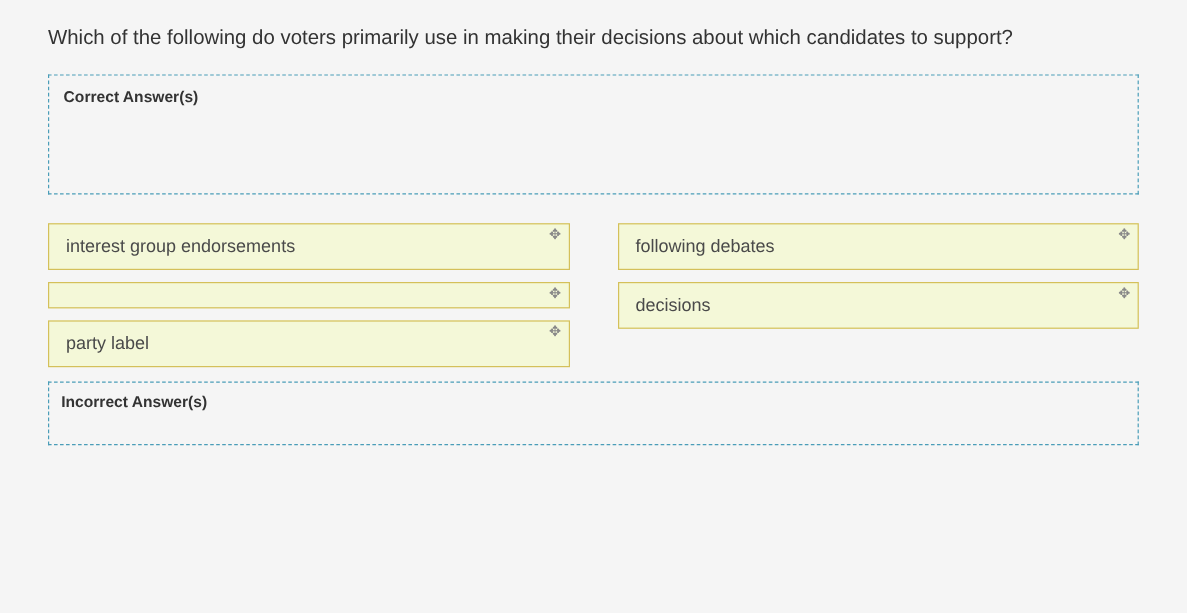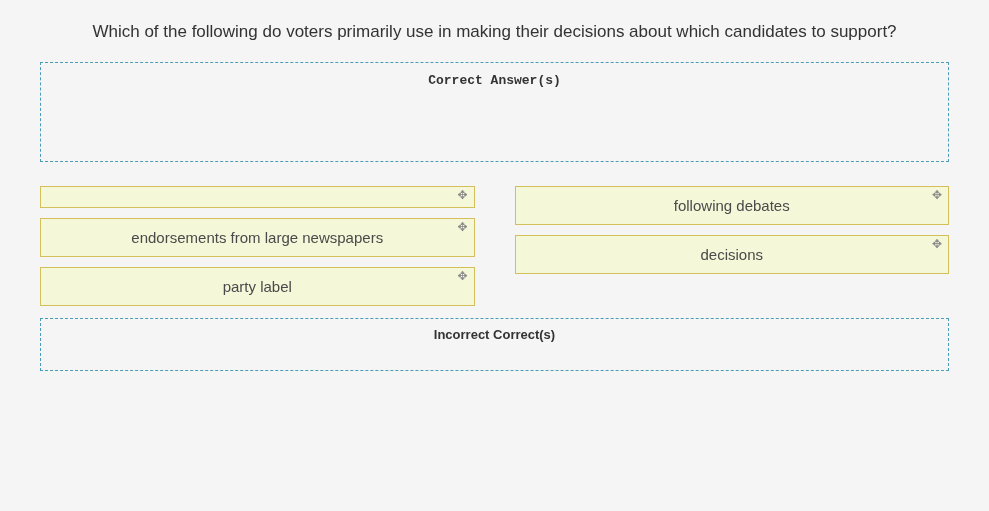--- a/index.html
+++ b/index.html
@@ -1,40 +1,38 @@
 <!DOCTYPE html>
 <html><head>
   <meta charset="utf-8">
   <style>
     * {
       margin: 0;
       padding: 0;
       box-sizing: border-box;
-      text-align: center;
     }
     body {
       font-family: Arial, Helvetica, sans-serif;
       background: #f5f5f5;
       padding: 20px 40px;
       width: 989px;
       height: 511px;
     }
     .question {
       font-size: 17px;
       color: #333;
       margin-bottom: 18px;
       line-height: 1.4;
     }
     .dropzone {
       border: 1.5px dashed #4a9db8;
       margin-bottom: 24px;
       padding: 10px 12px;
       min-height: 100px;
       position: relative;
-      font-family: Liberation Mono, monospace;
     }
     .dropzone-small {
       border: 1.5px dashed #4a9db8;
       padding: 8px 10px 24px 10px;
       margin-top: 12px;
     }
     .dropzone-label {
       font-size: 13px;
       font-weight: bold;
       color: #333;
@@ -77,37 +75,37 @@
 <div class="question">Which of the following do voters primarily use in making their decisions about which candidates to support?</div>
 
 <div class="dropzone">
   <div class="dropzone-label">Correct Answer(s)</div>
 </div>
 
 <div class="options-area">
   <div class="col">
     <div class="option-tile">
       <span class="move-handle">✥</span>
+      <span>interest group endorsements</span>
     </div>
     <div class="option-tile">
       <span class="move-handle">✥</span>
-      <span>endorsements from large newspapers</span>
     </div>
     <div class="option-tile">
       <span class="move-handle">✥</span>
       <span>party label</span>
     </div>
   </div>
   <div class="col">
     <div class="option-tile">
       <span class="move-handle">✥</span>
       <span>following debates</span>
     </div>
     <div class="option-tile">
       <span class="move-handle">✥</span>
       <span>decisions</span>
     </div>
   </div>
 </div>
 
 <div class="dropzone-small">
-  <div class="dropzone-label">Incorrect Correct(s)</div>
+  <div class="dropzone-label">Incorrect Answer(s)</div>
 </div>
 
 </body></html>

